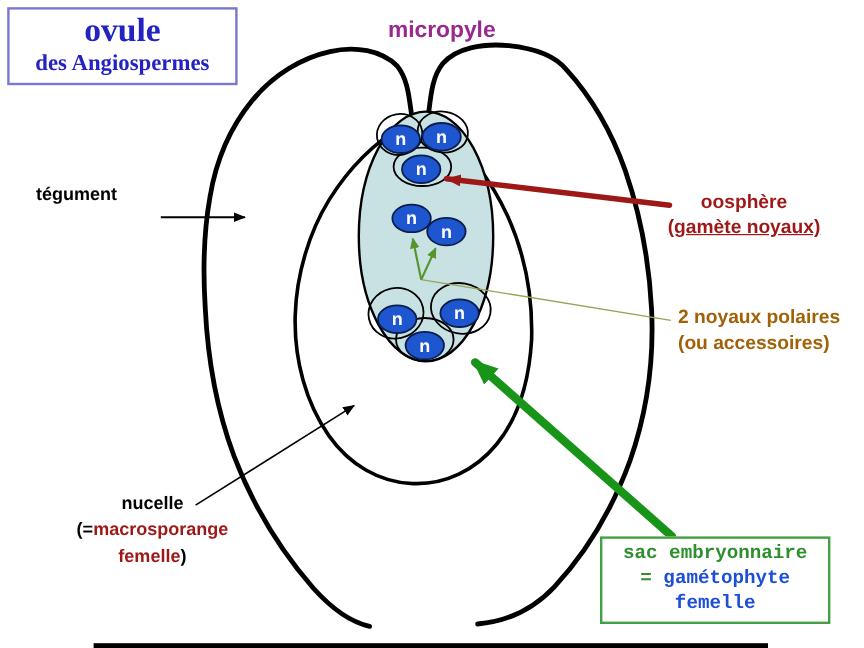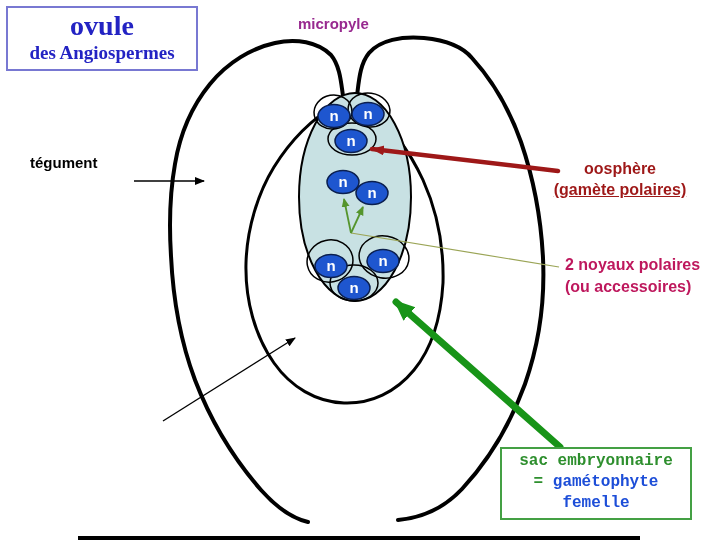--- a/index.html
+++ b/index.html
@@ -5,21 +5,21 @@
   html,body{margin:0;padding:0;}
   body{width:720px;height:540px;background:#ffffff;position:relative;overflow:hidden;
        font-family:"Liberation Sans", sans-serif;}
   .slide{position:absolute;inset:0;width:720px;height:540px;background:#fff;}
   svg.diagram{position:absolute;left:0;top:0;}
   .lbl{position:absolute;font-weight:bold;white-space:nowrap;}
   .title-box{position:absolute;left:6px;top:6px;width:188px;padding:2px 0 5px 0;
              border:2px solid #7878d2;text-align:center;background:#fff;font-family:Liberation Serif, serif;}
   .title-line1{font-size:28px;font-weight:bold;line-height:32px;}
   .title-line2{font-size:19px;font-weight:bold;line-height:22px;}
-  .micropyle{left:298px;top:15px;width:115px;text-align:left;font-size:15px;}
+  .micropyle{left:298px;top:15px;width:115px;text-align:right;font-size:19px;}
   .tegument{left:30px;top:154px;font-size:15px;color:#000;}
   .oosphere{left:540px;top:158px;width:160px;text-align:center;font-size:16px;line-height:21px;}
   .oosphere .ul{text-decoration:underline;}
   .polar{left:565px;top:254px;font-size:16px;line-height:22px;text-align:left;}
   .nucelle{left:38px;top:409px;width:178px;text-align:center;font-size:15px;line-height:22px;color:#000;}
   .sac-box{position:absolute;left:500px;top:447px;width:188px;padding:2px 0 4px 0;
            border:2px solid #44a044;background:#fff;text-align:center;font-size:16px;line-height:21px;font-weight:bold;}
   .bottom-bar{position:absolute;left:78px;bottom:0;width:562px;height:4px;background:#000;}
 </style>
 </head>
@@ -115,29 +115,38 @@
     <div class="title-line2" style="color: rgb(35, 35, 195);">des Angiospermes</div>
   </div>
 
   <div class="lbl micropyle" style="color: rgb(152, 41, 143);">micropyle</div>
 
   <div class="lbl tegument">tégument</div>
 
   <div class="lbl oosphere" style="color: rgb(158, 24, 24);">
     <div>oosphère</div>
     <div>
-      <span class="ul">(gamète polaires)</span>
+      <span class="ul">(gamète noyaux)</span>
     </div>
   </div>
 
-  <div class="lbl polar" style="color: #be185d;">
+  <div class="lbl polar" style="color: #a16207;">
     <div>2 noyaux polaires</div>
     <div>(ou accessoires)</div>
   </div>
 
+  <div class="lbl nucelle">
+    <div>nucelle</div>
+    <div>
+      <span>(=</span><span style="color: rgb(158, 24, 24);">macrosporange</span>
+    </div>
+    <div>
+      <span style="color: rgb(158, 24, 24);">femelle</span><span>)</span>
+    </div>
+  </div>
 
   <div class="sac-box" style="border-color: rgb(68, 160, 68); font-family: Liberation Mono, monospace;">
     <div style="color: rgb(46, 143, 46);">sac embryonnaire</div>
     <div>
       <span style="color: rgb(46, 143, 46);">=</span>
       <span style="color: #1d4ed8;">gamétophyte femelle</span>
     </div>
   </div>
 
   <div class="bottom-bar"></div>

